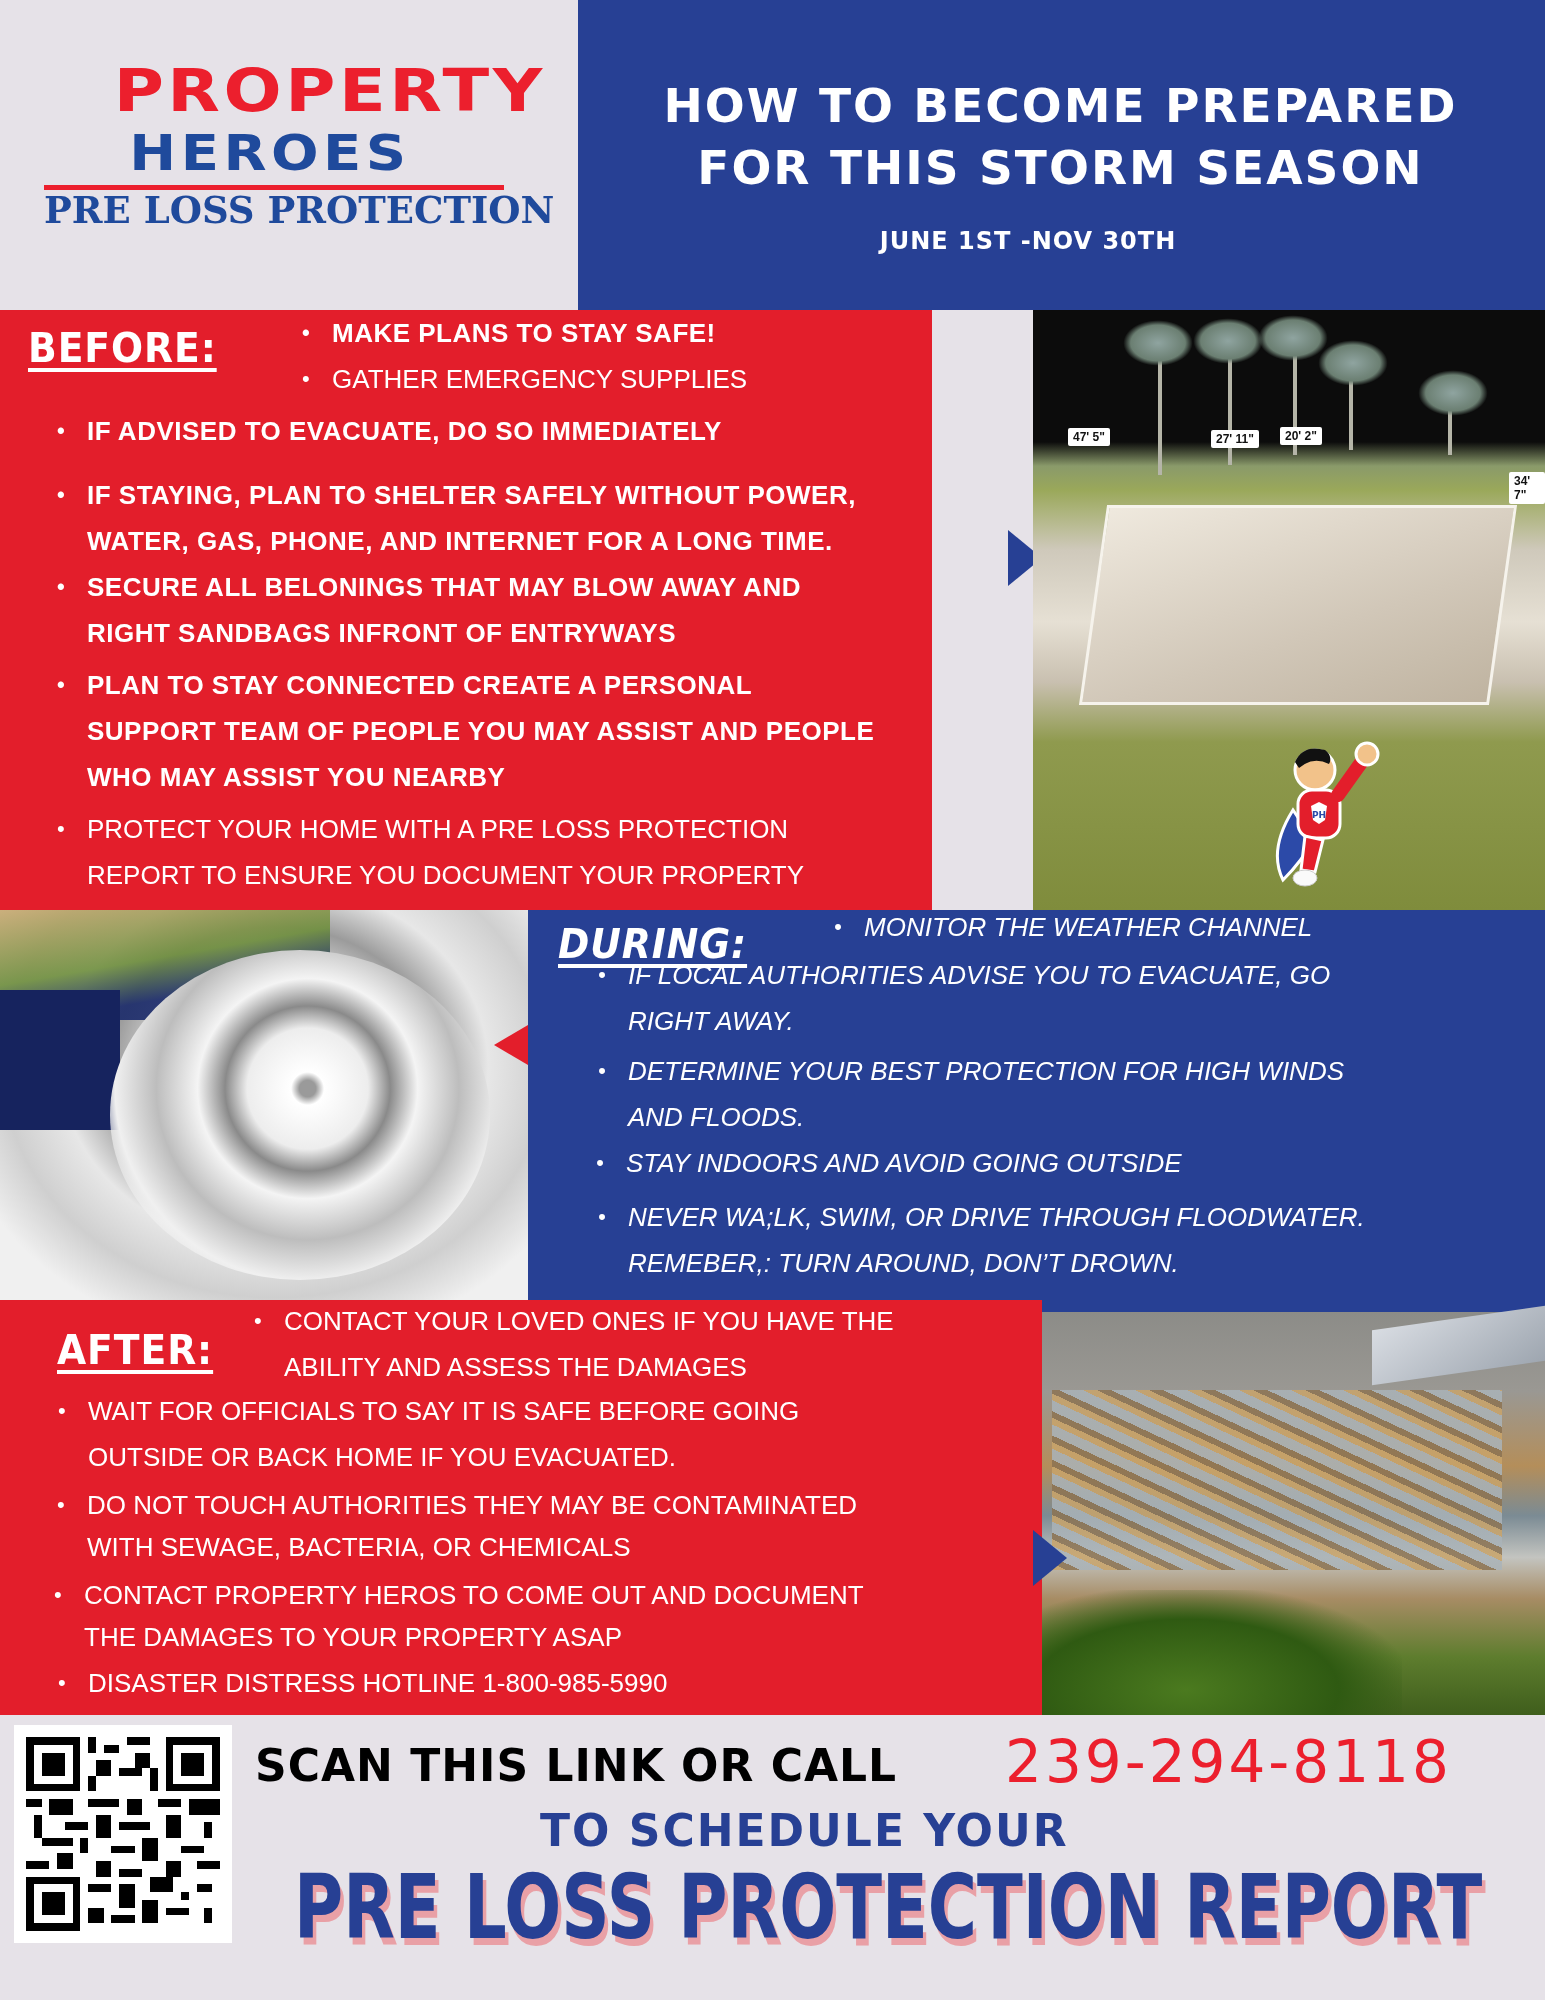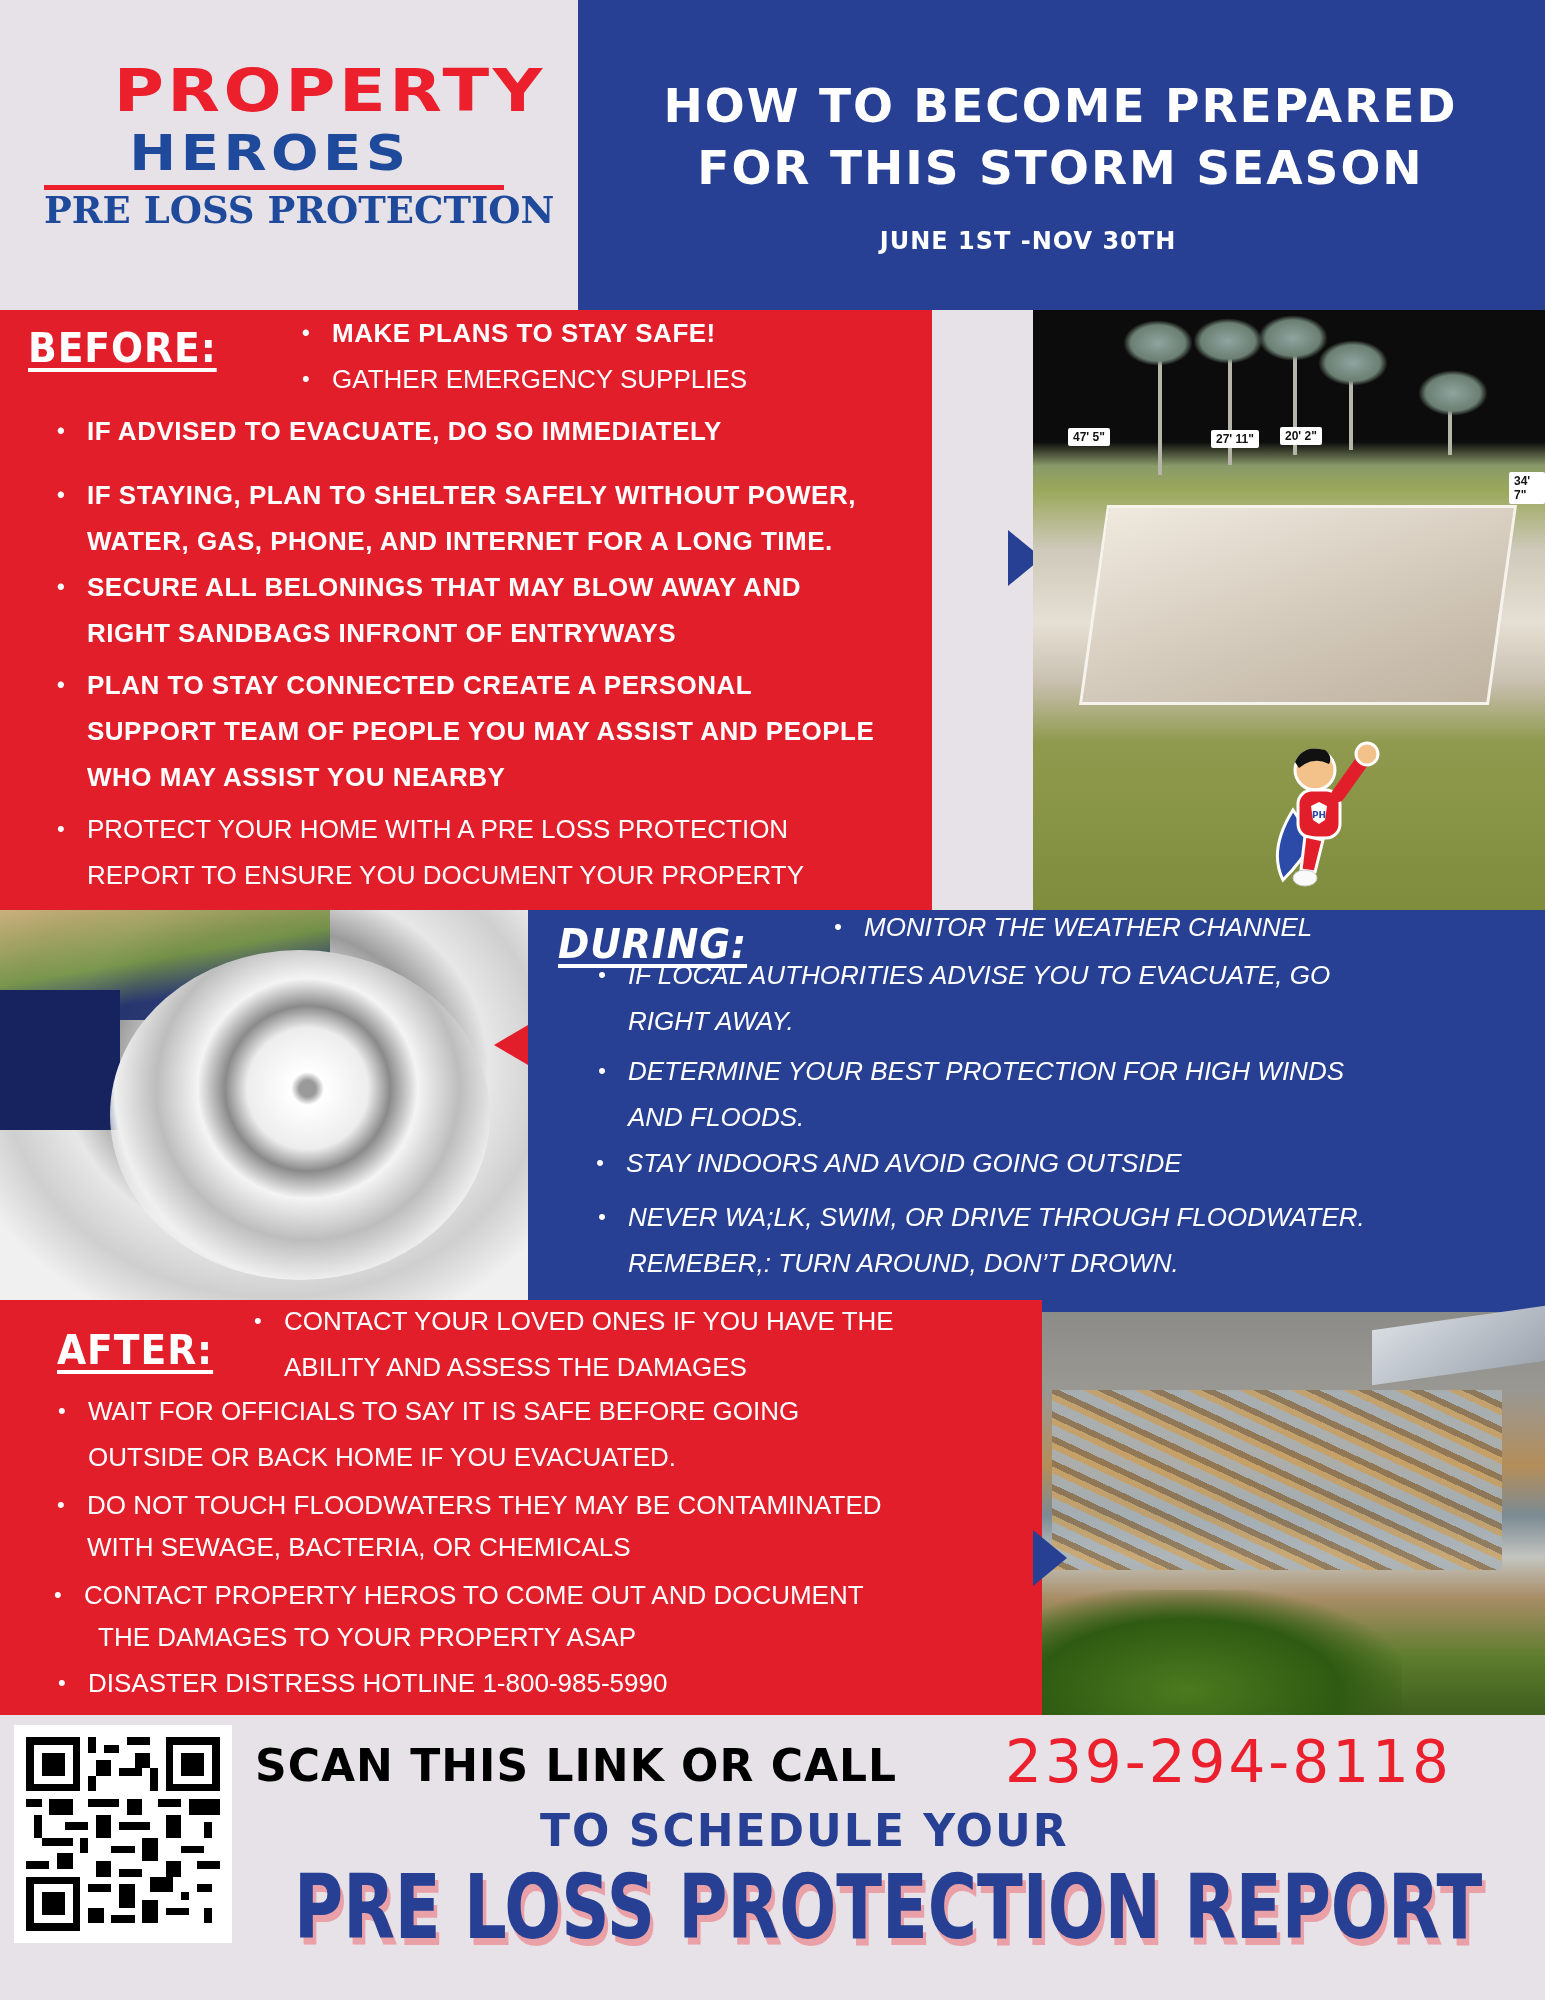--- a/index.html
+++ b/index.html
@@ -153,24 +153,24 @@
   <div class="bul" style="left:100px; top:284px;">NEVER WA;LK, SWIM, OR DRIVE THROUGH FLOODWATER.</div>
   <div class="bul nob" style="left:100px; top:330px;">REMEBER,: TURN AROUND, DON’T DROWN.</div>
 </div>
 
 <div id="after-panel" class="abs red">
   <div class="sec-heading" style="left:57px; top:30px;">AFTER:</div>
   <div class="bul" style="left:284px; top:-2px;">CONTACT YOUR LOVED ONES  IF YOU HAVE THE</div>
   <div class="bul nob" style="left:284px; top:44px;">ABILITY AND ASSESS  THE DAMAGES</div>
   <div class="bul" style="left:88px; top:88px;">WAIT FOR OFFICIALS TO SAY IT IS SAFE BEFORE GOING</div>
   <div class="bul nob" style="left:88px; top:134px;">OUTSIDE OR BACK HOME IF YOU EVACUATED.</div>
-  <div class="bul" style="left:87px; top:182px;">DO NOT TOUCH FLOODWATERS THEY MAY BE CONTAMINATED</div>
+  <div class="bul" style="left:87px; top:182px;">DO NOT TOUCH AUTHORITIES THEY MAY BE CONTAMINATED</div>
   <div class="bul nob" style="left:87px; top:224px;">WITH SEWAGE, BACTERIA, OR CHEMICALS</div>
   <div class="bul" style="left:84px; top:272px;">CONTACT PROPERTY HEROS TO COME OUT AND DOCUMENT</div>
-  <div class="bul nob" style="left:84px; top:314px;margin-left:14px;">THE DAMAGES TO YOUR PROPERTY ASAP</div>
+  <div class="bul nob" style="left:84px; top:314px;">THE DAMAGES TO YOUR PROPERTY ASAP</div>
   <div class="bul" style="left:88px; top:360px;">DISASTER DISTRESS HOTLINE 1-800-985-5990</div>
 </div>
 
 <div id="after-photo" class="abs img">
   <div class="abs" style="left:0; top:0; width:503px; height:12px; background:#274094;"></div>
   <div class="abs" style="left:330px; top:18px; width:173px; height:55px; background: linear-gradient(150deg, #d8dce2, #9ea6b0); transform: skewY(-8deg);"></div>
   <div class="abs" style="left:10px; top:90px; width:450px; height:180px; background: repeating-linear-gradient(25deg, #c9a46a 0 6px, #8c7352 6px 12px, #aab3b8 12px 22px); opacity:.85;"></div>
   <div class="abs" style="left:0; top:290px; width:360px; height:125px; background: radial-gradient(ellipse at 40% 80%, #4b7a1f 0%, #2f5a12 50%, rgba(0,0,0,0) 75%);"></div>
 </div>
 <div class="tri-right" style="left:1033px; top:1530px;"></div>

